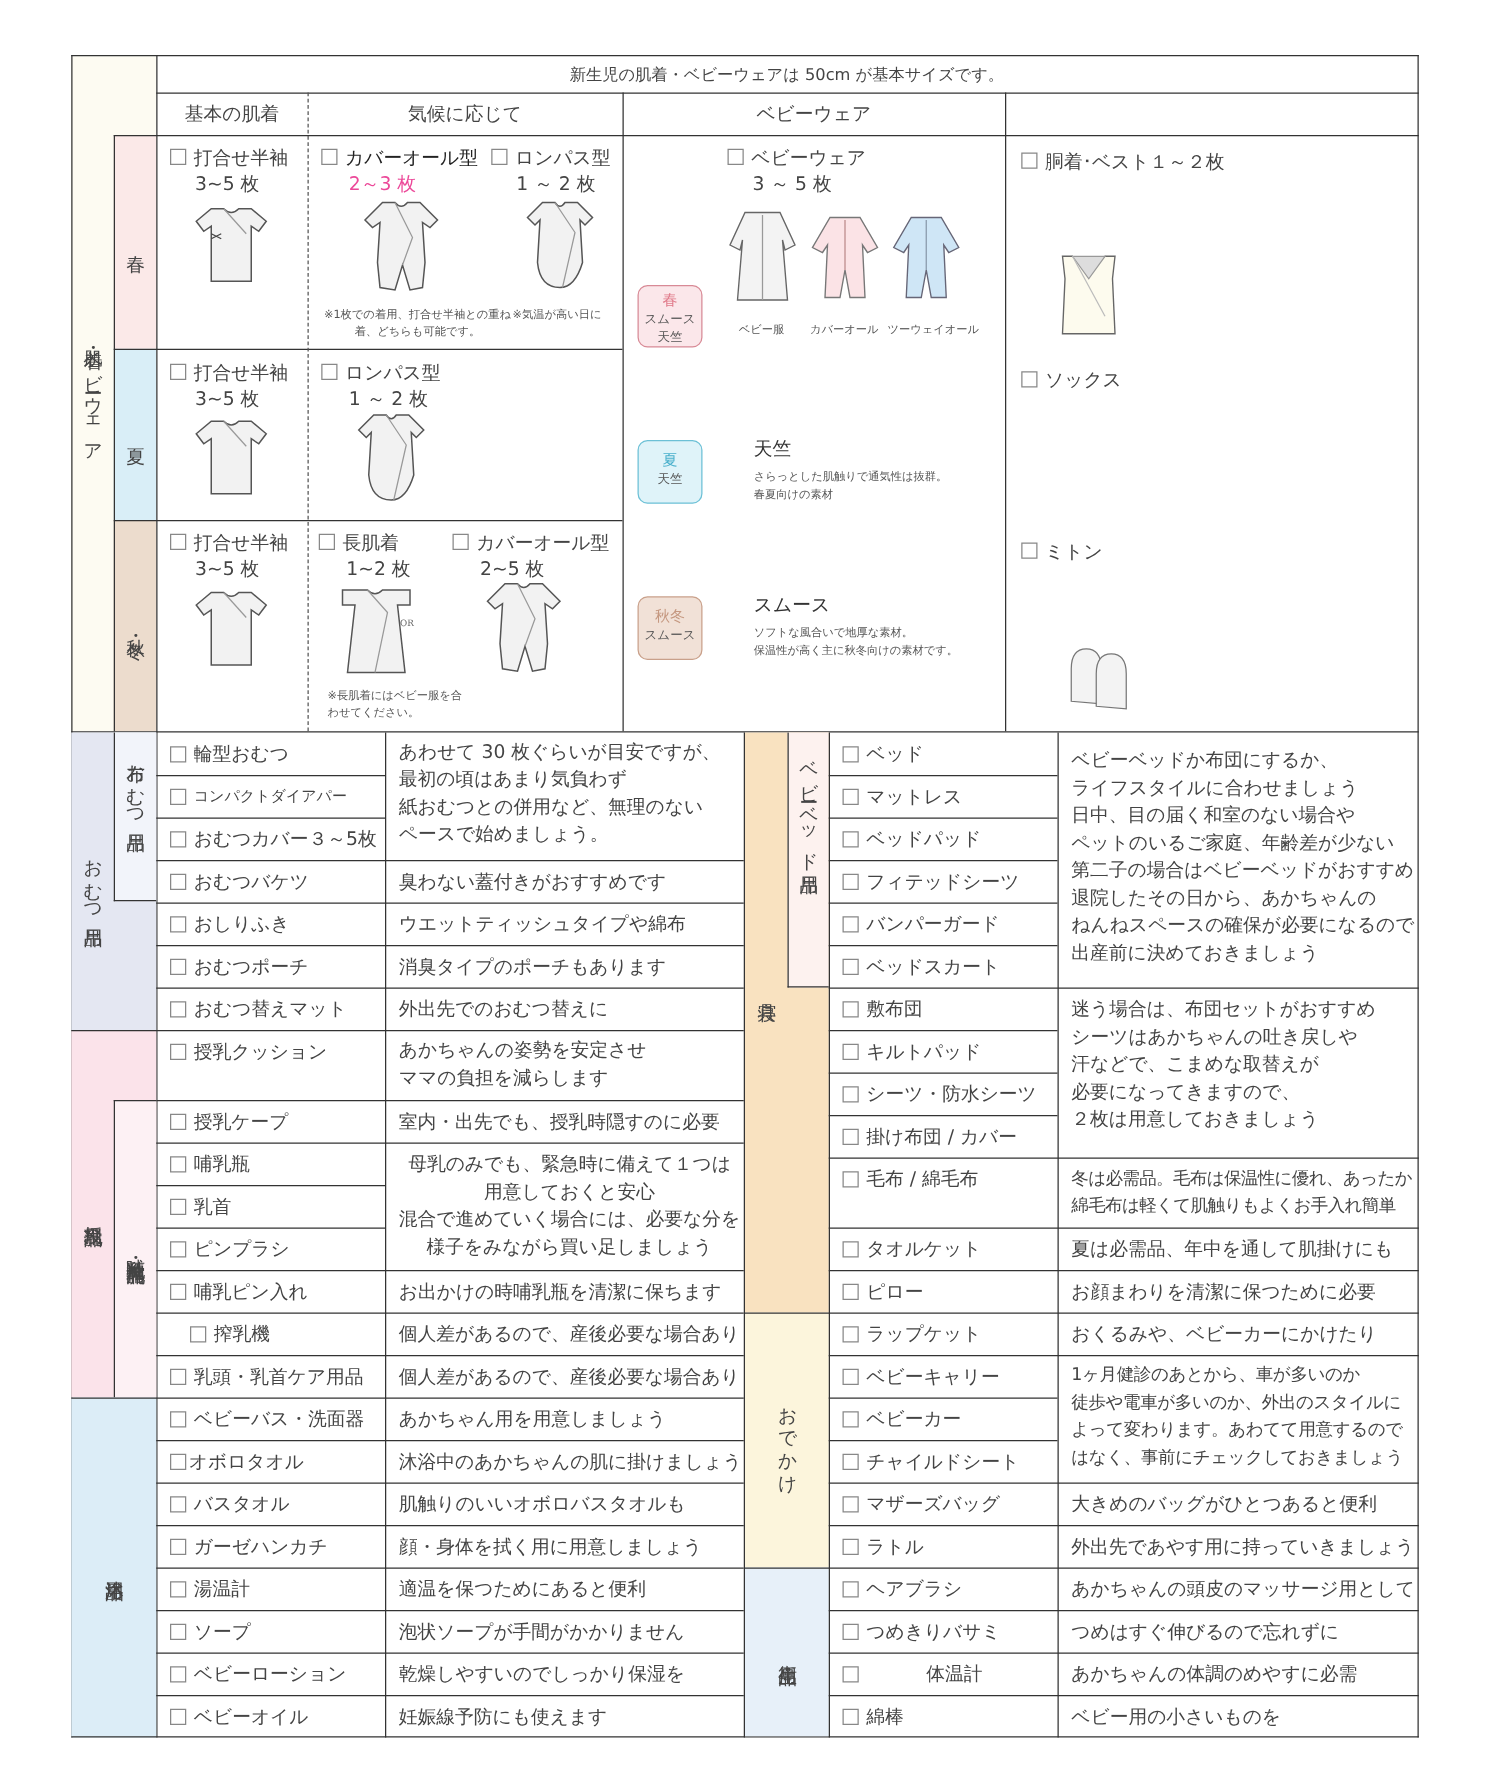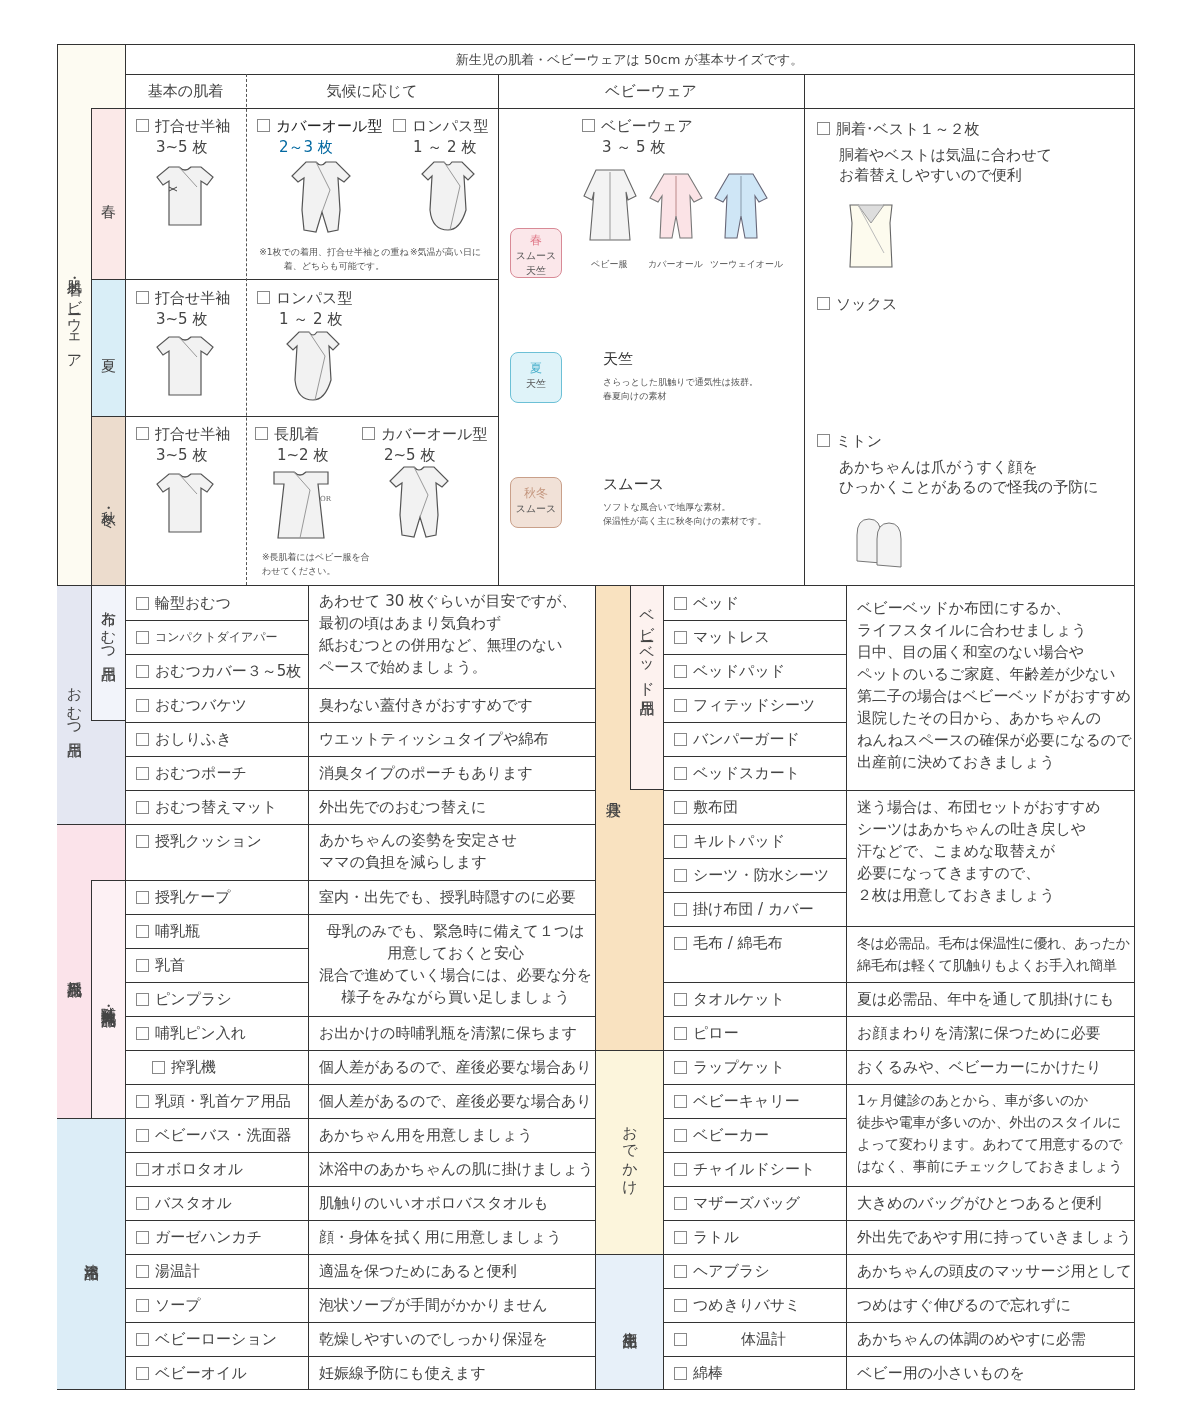--- a/index.html
+++ b/index.html
@@ -58,21 +58,21 @@
     <div class="qty" style="margin-left:20px;margin-top:2px;">3~5 枚</div>
   </div>
   <svg class="abs" style="left:155px;top:165px;" width="60" height="62" viewBox="0 0 60 62">
       <path d="M14 2 L24 2 Q30 8 36 2 L46 2 L58 12 L52 20 L46 16 L46 60 L14 60 L14 16 L8 20 L2 12 Z" fill="#f2f2f2" stroke="#555" stroke-width="1.2"></path>
       <path d="M24 2 L42 22" stroke="#999" fill="none"></path>
       <path d="M14 22 l8 4 M14 26 l8 -4" stroke="#444"></path>
     </svg>
 
   <div class="abs" style="left:257px;top:117px;">
     <div class="lbl" style="color:#222;"><span class="chk"></span><span>カバーオール型</span></div>
-    <div class="qty" style="margin-left:22px;margin-top:2px;color:#0369a1;">2～3 枚</div>
+    <div class="qty" style="margin-left:22px;margin-top:2px;color:#ec4899;">2～3 枚</div>
   </div>
   <svg class="abs" style="left:290px;top:160px;" width="62" height="74" viewBox="0 0 62 74">
       <path d="M16 2 L26 2 Q31 8 36 2 L46 2 L60 16 L54 22 L48 18 L50 50 L48 70 L38 72 L32 52 L26 72 L14 70 L12 50 L14 18 L8 22 L2 16 Z" fill="#f2f2f2" stroke="#555" stroke-width="1.2"></path>
       <path d="M26 2 L40 30 L32 52" stroke="#999" fill="none"></path>
     </svg>
 
   <div class="abs" style="left:393px;top:117px;">
     <div class="lbl"><span class="chk"></span><span>ロンパス型</span></div>
     <div class="qty" style="margin-left:20px;margin-top:2px;">1 ～ 2 枚</div>
   </div>
@@ -171,41 +171,33 @@
     <div class="note">春夏向けの素材</div>
   </div>
   <div class="abs" style="left:603px;top:475px;">
     <div style="font-size:15px;color:#333;margin-bottom:6px;">スムース</div>
     <div class="note">ソフトな風合いで地厚な素材。</div>
     <div class="note">保温性が高く主に秋冬向けの素材です。</div>
   </div>
 
   <div class="abs" style="left:817px;top:120px;">
     <div class="lbl"><span class="chk"></span><span>胴着･ベスト１～２枚</span></div>
-    <div class="desc" style="margin-left:22px;margin-top:6px;line-height:20px;">
-      <div>胴着やベストは気温に合わせて</div>
-      <div>お着替えしやすいので便利</div>
-    </div>
   </div>
   <svg class="abs" style="left:846px;top:203px;" width="50" height="66" viewBox="0 0 50 66">
       <path d="M4 2 L12 2 Q25 12 38 2 L46 2 L44 20 L46 64 L4 64 L6 20 Z" fill="#fdfbee" stroke="#666" stroke-width="1.1"></path>
       <path d="M12 2 L25 20 L38 2 Z" fill="#ddd" stroke="#999"></path>
       <path d="M12 2 L38 50" stroke="#bbb" fill="none"></path>
     </svg>
 
   <div class="abs" style="left:817px;top:295px;">
     <div class="lbl"><span class="chk"></span><span>ソックス</span></div>
   </div>
 
   <div class="abs" style="left:817px;top:432px;">
     <div class="lbl"><span class="chk"></span><span>ミトン</span></div>
-    <div class="desc" style="margin-left:22px;margin-top:6px;line-height:20px;">
-      <div>あかちゃんは爪がうすく顔を</div>
-      <div>ひっかくことがあるので怪我の予防に</div>
-    </div>
   </div>
   <svg class="abs" style="left:853px;top:515px;" width="56" height="56" viewBox="0 0 56 56">
       <path d="M4 46 L4 20 Q4 4 16 4 Q28 4 28 20 L28 48 Z" fill="#f3f3f3" stroke="#777"></path>
       <path d="M24 50 L24 24 Q24 8 36 8 Q48 8 48 24 L48 52 Z" fill="#f3f3f3" stroke="#777"></path>
     </svg>
 </div>
 
 <div>
 
   <div class="abs" style="left:57px;top:586px;width:68px;height:238px;background:#e4e7f2;"></div>

